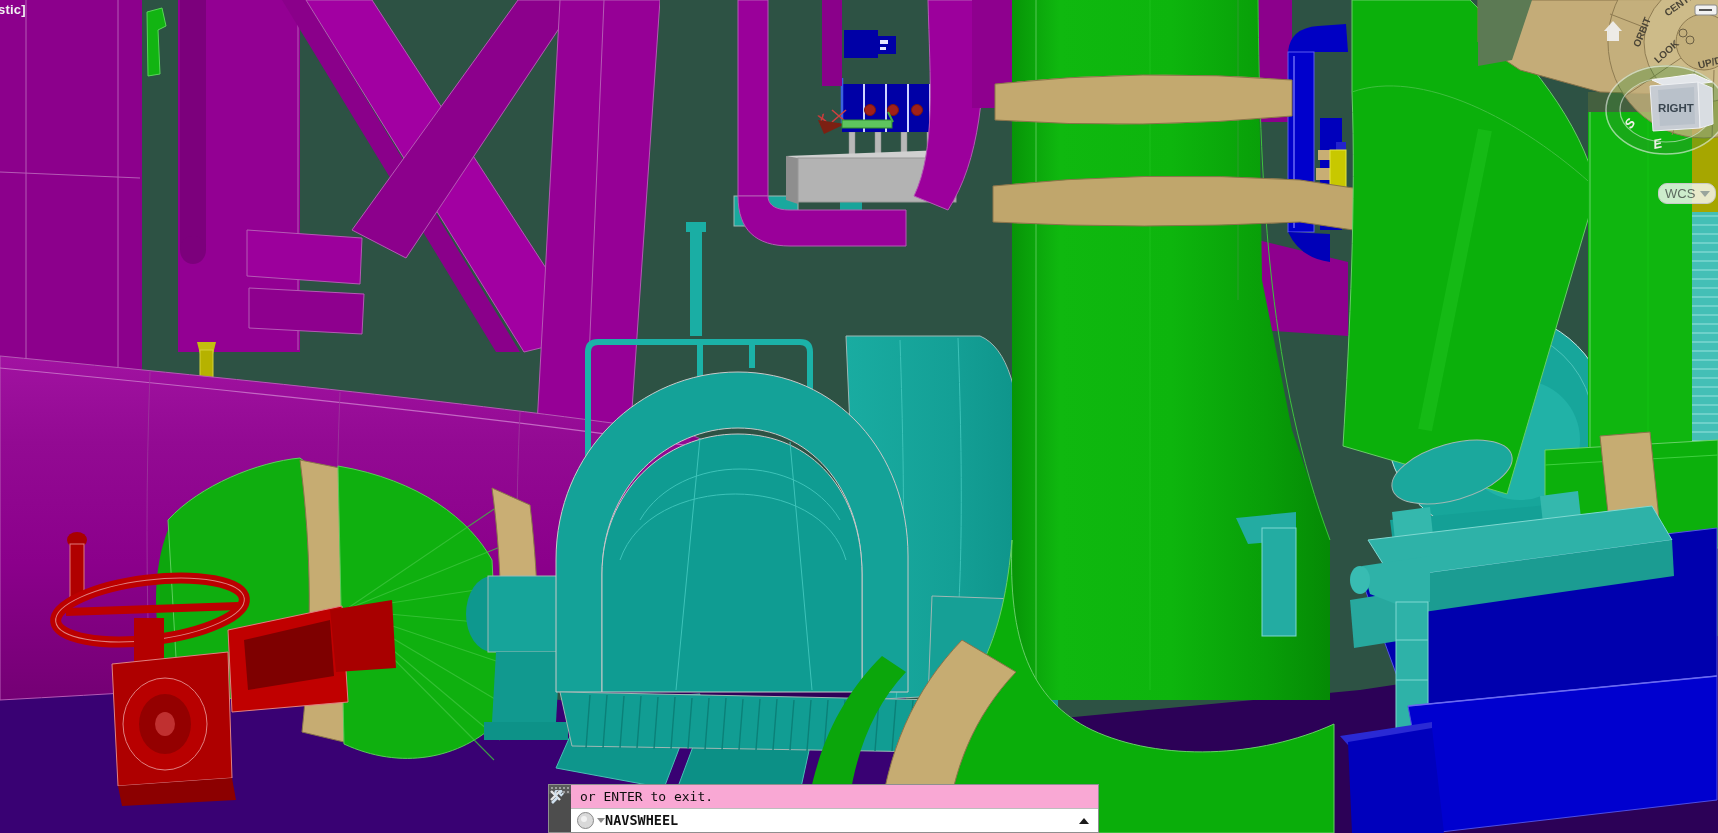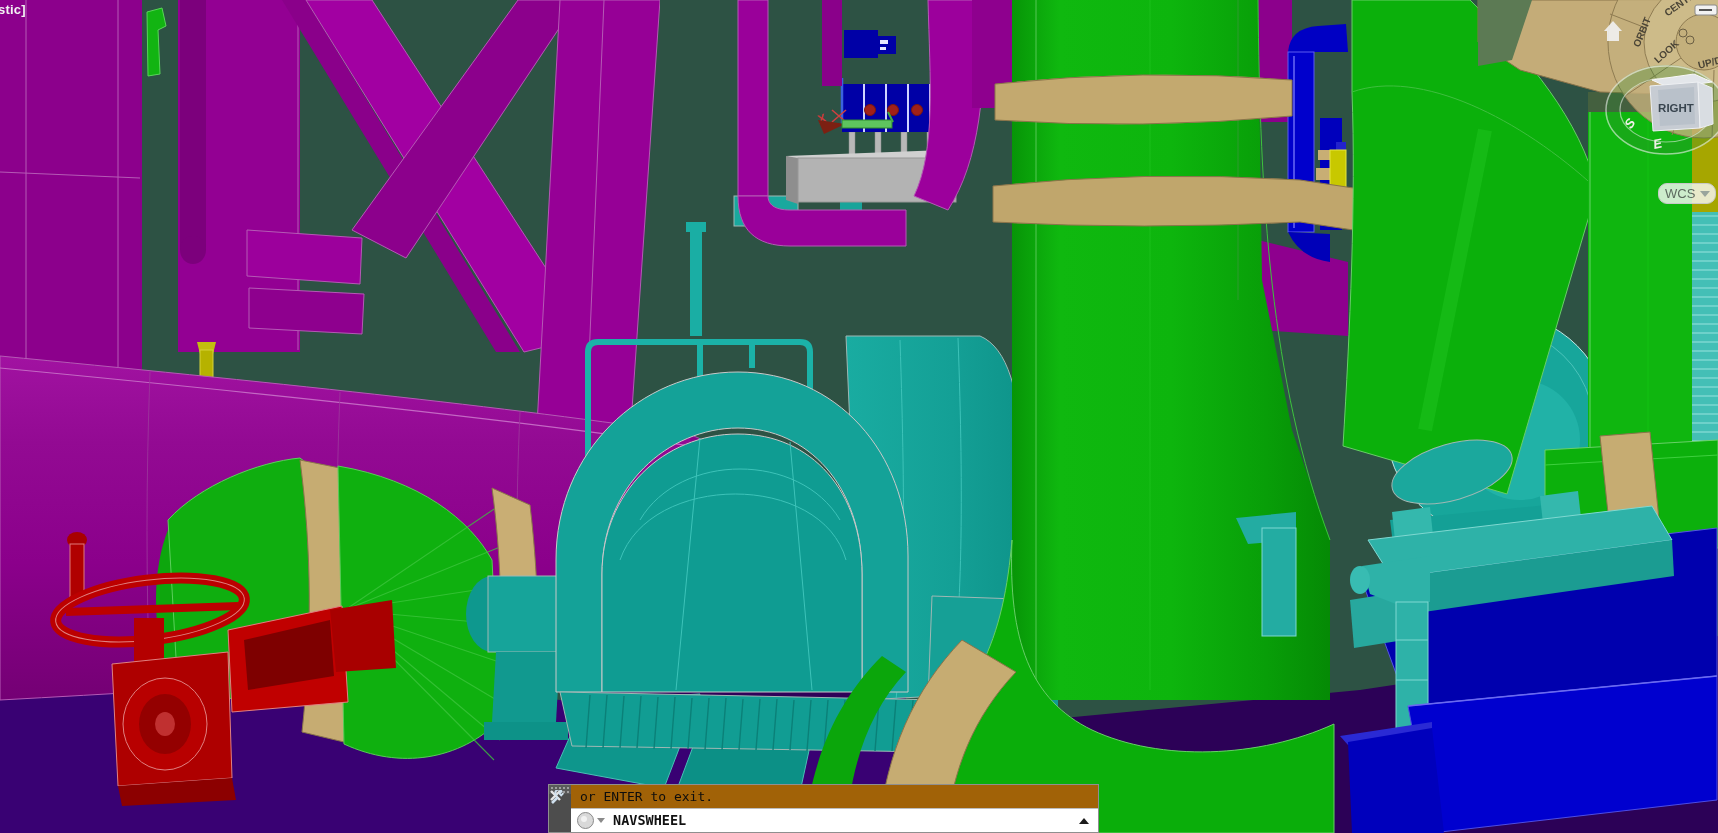--- a/index.html
+++ b/index.html
@@ -19,32 +19,32 @@
   
   .cmd{position:absolute;left:549px;top:785px;width:549px;height:47px;display:flex;
        outline:1px solid #8f8f8f;}
   .cmd-strip{width:22px;background:#4d4d4d;display:flex;flex-direction:column;align-items:center;}
   .cmd-grip{width:100%;height:9px;background:#5a5a5a;
             background-image:radial-gradient(circle,#9f9f9f 1px,transparent 1.3px);
             background-size:4px 4px;background-position:1px 1px;cursor:grab;}
   .cmd-x{margin-top:4px;cursor:pointer;}
   .cmd-wrench{margin-top:5px;cursor:pointer;}
   .cmd-rows{flex:1;display:flex;flex-direction:column;}
-  .cmd-hist{height:23px;background:#a16207;border-bottom:1px solid #bdbdbd;display:flex;
+  .cmd-hist{height:23px;background:#f9a8d4;border-bottom:1px solid #bdbdbd;display:flex;
             align-items:center;font-family:"DejaVu Sans Mono",monospace;font-size:13px;
             color:#0d0d0d;padding-left:9px;}
   .cmd-input{height:24px;background:#ffffff;display:flex;align-items:center;position:relative;
              font-family:"DejaVu Sans Mono",monospace;cursor:text;}
   .cmd-badge{width:15px;height:15px;border-radius:50%;background:#d9d9d9;border:1.5px solid #8a8a8a;
              margin-left:6px;position:relative;cursor:pointer;flex:0 0 auto;}
   .cmd-badge::after{content:"";position:absolute;left:3px;top:3px;width:6px;height:6px;
              border-radius:50%;background:#f2f2f2;}
   .cmd-badge-tri{width:0;height:0;border-left:4px solid transparent;border-right:4px solid transparent;
              border-top:5px solid #8a8a8a;margin-left:3px;cursor:pointer;}
-  .cmd-text{font-weight:bold;font-size:13.5px;color:#111;margin-left:8px;}
+  .cmd-text{font-weight:bold;font-size:13.5px;color:#111;margin-left:0;}
   .cmd-caret{position:absolute;right:9px;top:9px;width:0;height:0;cursor:pointer;
              border-left:5px solid transparent;border-right:5px solid transparent;
              border-bottom:6px solid #1c1c1c;}
 </style>
 </head>
 <body>
 
 <div class="stage">
 
 <svg width="1718" height="833" viewBox="0 0 1718 833">

